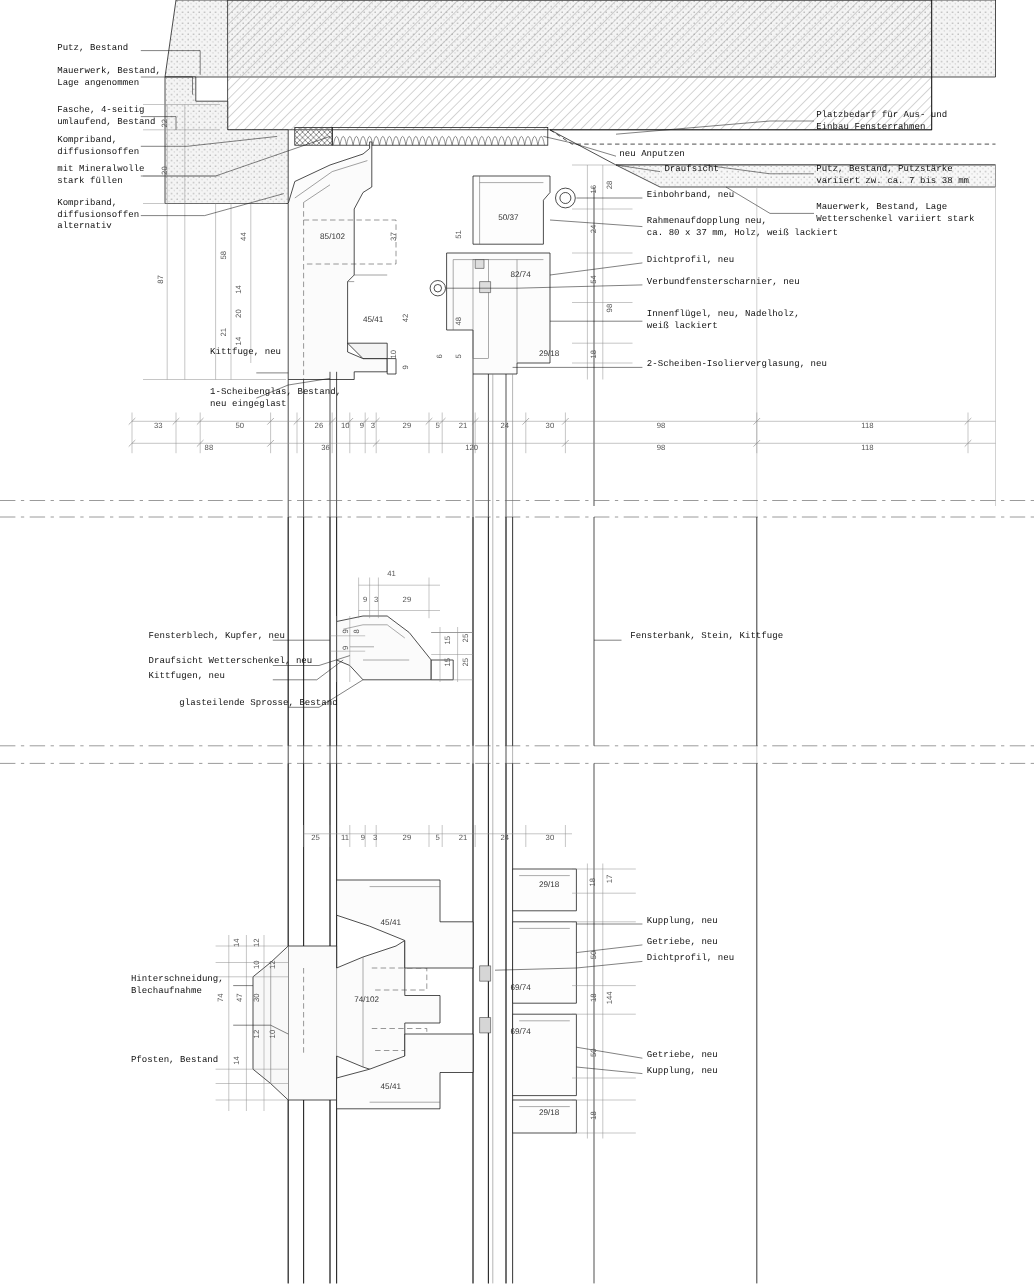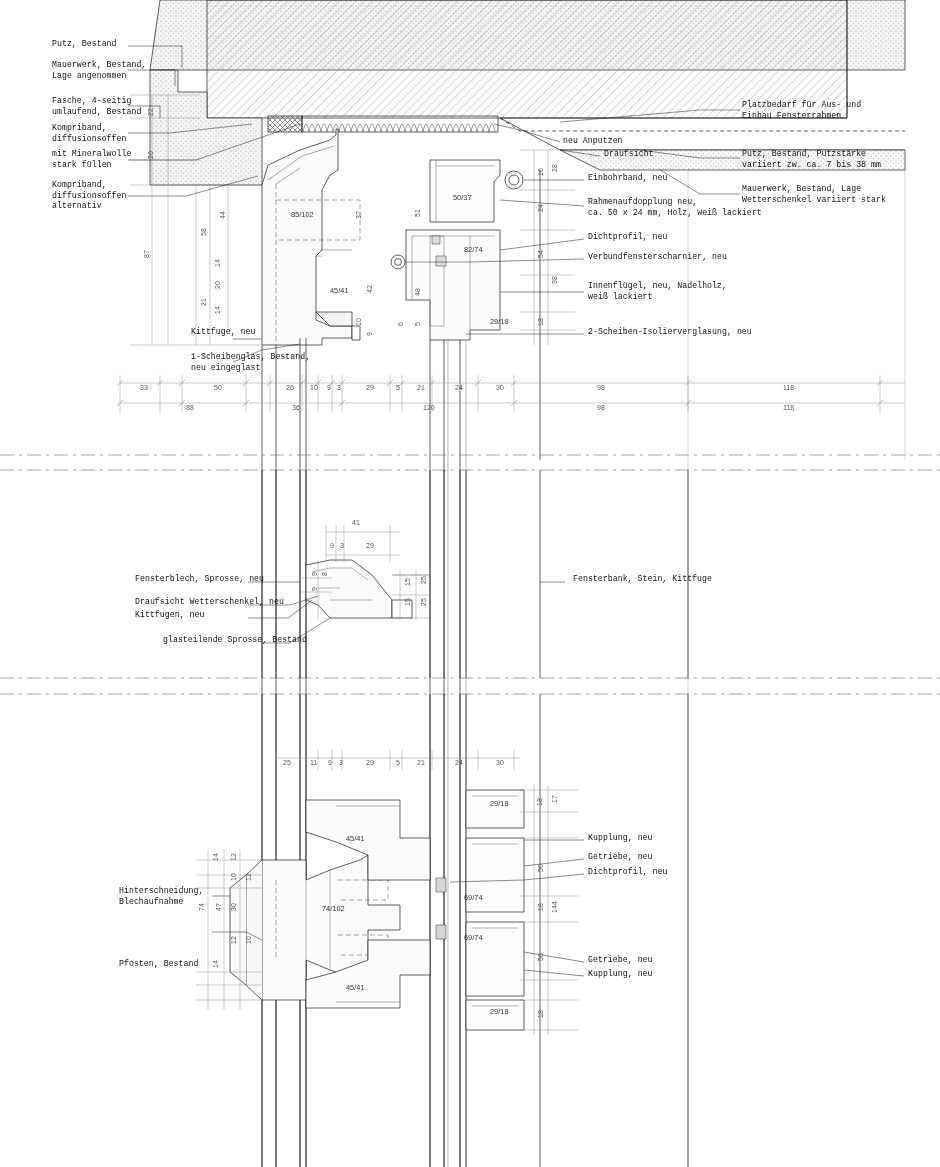--- a/index.html
+++ b/index.html
@@ -379,46 +379,46 @@
 Lage angenommen</div>
     <div class="lbl" style="left:52px;top:96px">Fasche, 4-seitig
 umlaufend, Bestand</div>
     <div class="lbl" style="left:52px;top:123px">Kompriband,
 diffusionsoffen</div>
     <div class="lbl" style="left:52px;top:149px">mit Mineralwolle
 stark füllen</div>
     <div class="lbl" style="left:52px;top:180px">Kompriband,
 diffusionsoffen
 alternativ</div>
-    <div class="lbl" style="left:191px;top:327px">Kittfuge, neu</div>
+    <div class="lbl" style="left:191px;top:316px">Kittfuge, neu</div>
     <div class="lbl" style="left:191px;top:352px">1-Scheibenglas, Bestand,
 neu eingeglast</div>
   </div>
 
   <div>
     <div class="lbl" style="left:563px;top:136px">neu Anputzen</div>
     <div class="lbl" style="left:604px;top:149px">Draufsicht</div>
     <div class="lbl" style="left:588px;top:173px">Einbohrband, neu</div>
     <div class="lbl" style="left:588px;top:197px">Rahmenaufdopplung neu,
-ca. 50 x 24 mm, Holz, weiß lackiert</div>
+ca. 80 x 37 mm, Holz, weiß lackiert</div>
     <div class="lbl" style="left:588px;top:232px">Dichtprofil, neu</div>
     <div class="lbl" style="left:588px;top:252px">Verbundfensterscharnier, neu</div>
     <div class="lbl" style="left:588px;top:281px">Innenflügel, neu, Nadelholz,
 weiß lackiert</div>
     <div class="lbl" style="left:588px;top:327px">2-Scheiben-Isolierverglasung, neu</div>
     <div class="lbl" style="left:742px;top:100px">Platzbedarf für Aus- und
 Einbau Fensterrahmen</div>
     <div class="lbl" style="left:742px;top:149px">Putz, Bestand, Putzstärke
 variiert zw. ca. 7 bis 38 mm</div>
     <div class="lbl" style="left:742px;top:184px">Mauerwerk, Bestand, Lage
 Wetterschenkel variiert stark</div>
   </div>
 
   <div>
-    <div class="lbl" style="left:135px;top:574px">Fensterblech, Sprosse, neu</div>
+    <div class="lbl" style="left:135px;top:574px">Fensterblech, Kupfer, neu</div>
     <div class="lbl" style="left:135px;top:597px">Draufsicht Wetterschenkel, neu</div>
     <div class="lbl" style="left:135px;top:610px">Kittfugen, neu</div>
     <div class="lbl" style="left:163px;top:635px">glasteilende Sprosse, Bestand</div>
     <div class="lbl" style="left:573px;top:574px">Fensterbank, Stein, Kittfuge</div>
   </div>
 
   <div>
     <div class="lbl" style="left:119px;top:886px">Hinterschneidung,
 Blechaufnahme</div>
     <div class="lbl" style="left:119px;top:959px">Pfosten, Bestand</div>

